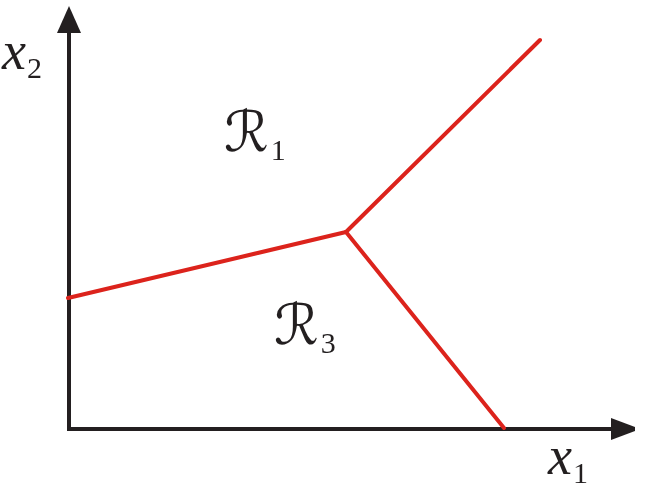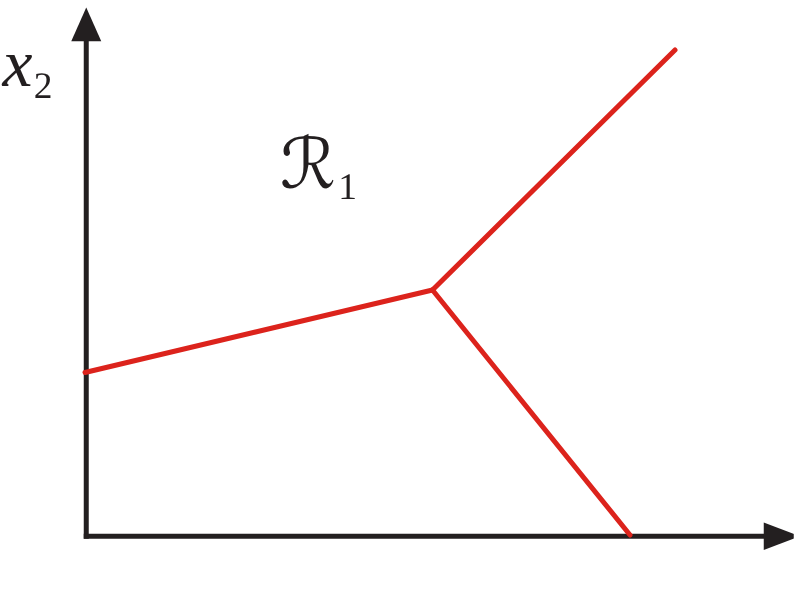--- a/index.html
+++ b/index.html
@@ -55,20 +55,26 @@
 
     <line stroke-width="4" stroke-linecap="round" x1="540" y1="40" x2="346" y2="232" stroke="#dc231c"></line>
     <line stroke-width="4" stroke-linecap="round" x1="68" y1="298" x2="346" y2="232" stroke="#dc231c"></line>
     <line stroke-width="4" stroke-linecap="round" x1="346" y1="232" x2="504" y2="428" stroke="#dc231c"></line>
   </svg>
 
   <div class="label axis-label" style="left:2px; top:24px;">
     <span>x</span><span class="sub">2</span>
   </div>
 
+  <div class="label axis-label" style="left:548px; top:429px;">
+    <span>x</span><span class="sub">1</span>
+  </div>
 
   <div class="label region-label" style="left:224px; top:76px;margin-top:28px;">
     <span>ℛ</span><span class="sub">1</span>
   </div>
 
 
+  <div class="label region-label" style="left:274px; top:297px;">
+    <span>ℛ</span><span class="sub">3</span>
+  </div>
 
 </div>
 
 </body></html>

